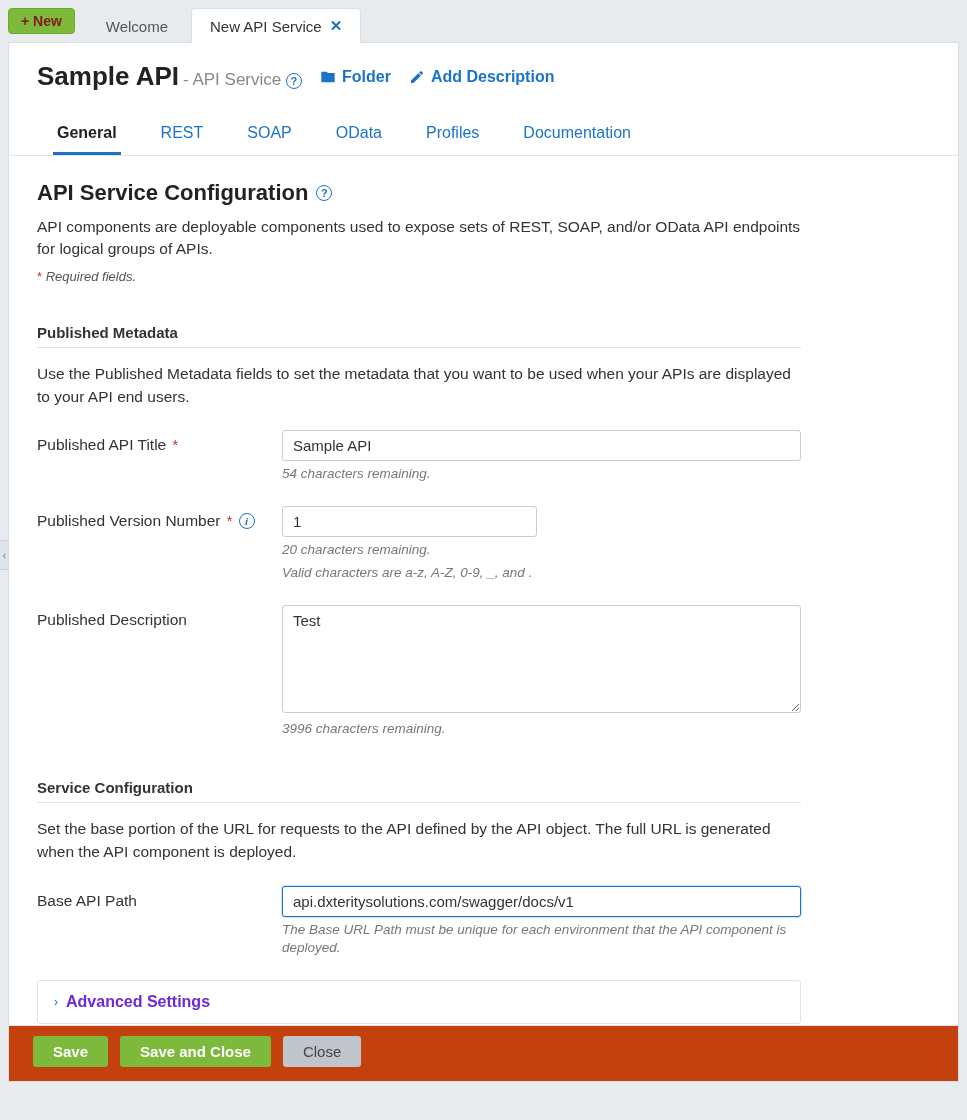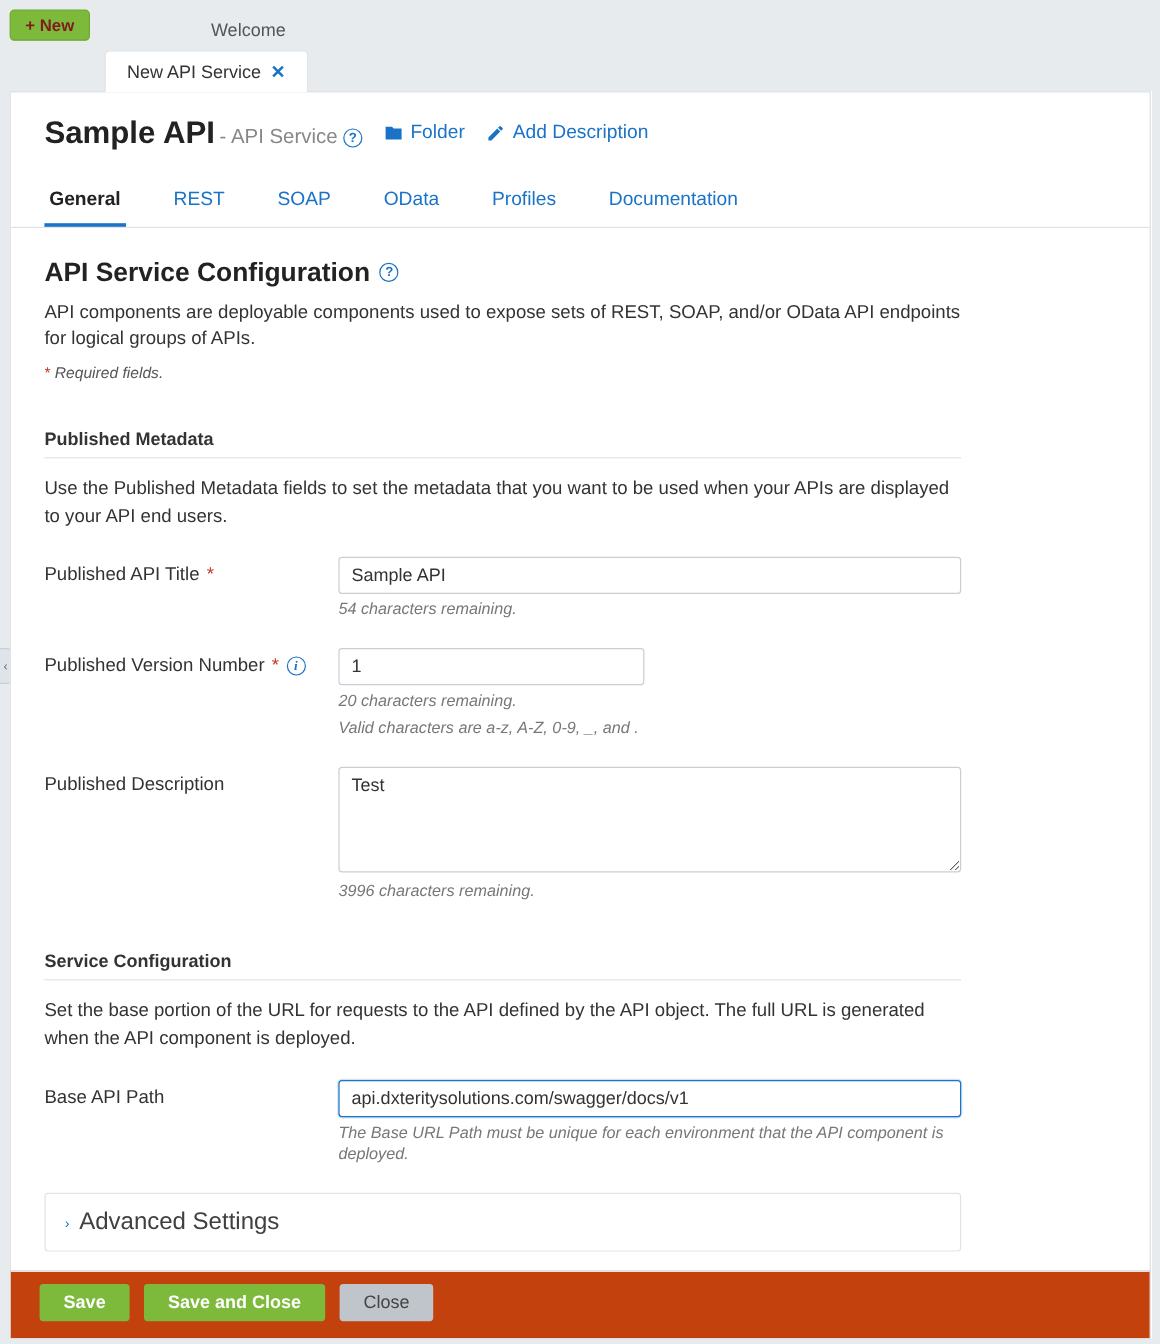--- a/index.html
+++ b/index.html
@@ -22,21 +22,20 @@
     font-weight: 600;
     font-size: 14px;
     cursor: pointer;
     vertical-align: top;
     margin-right: 8px;
   }
   .tab-bar {
     display: inline-flex;
     align-items: flex-end;
     vertical-align: top;
-    flex-direction: column;
   }
   .doc-tab {
     padding: 8px 18px;
     font-size: 15px;
     color: #555;
     background: #f5f7f9;
     border: 1px solid #d9dee3;
     border-bottom: none;
     border-radius: 4px 4px 0 0;
     margin-right: 4px;
@@ -75,26 +74,26 @@
     width: 16px; height: 16px;
     border: 1.5px solid #1a73c7;
     border-radius: 50%;
     color: #1a73c7;
     font-size: 11px;
     align-items: center; justify-content: center;
     cursor: pointer;
     vertical-align: middle;
     font-weight: 600;
   }
-  .header-link { color: #1a73c7; font-size: 16px; cursor: pointer; display: inline-flex; align-items: center; gap: 6px; }
+  .header-link { color: #1a73c7; font-size: 16px; cursor: pointer; display: inline-flex; align-items: center; gap: 6px; font-weight: bold; }
   .icon-svg { width: 16px; height: 16px; fill: #1a73c7; }
   .section-tabs {
     display: flex;
     gap: 36px;
-    padding: 0 28px;
+    padding: 0 44px;
     border-bottom: 1px solid #e0e4e8;
     margin-top: 12px;
   }
   .section-tab {
     padding: 10px 4px;
     font-size: 16px;
     color: #1a73c7;
     cursor: pointer;
     border-bottom: 3px solid transparent;
   }
@@ -134,32 +133,32 @@
     width: 100%;
     border: 1px solid #c9ced4;
     border-radius: 3px;
     padding: 6px 10px;
     font-size: 15px;
     font-family: inherit;
     color: #333;
   }
   .form-field input.narrow { width: 255px; }
   .form-field input.focused { border: 1.5px solid #1a73c7; box-shadow: 0 0 0 1px rgba(26,115,199,.2);}
-  .form-field textarea { height: 88px; resize: both; }
+  .form-field textarea { height: 108px; resize: both; }
   .hint { font-size: 13.5px; color: #777; font-style: italic; margin-top: 4px; line-height:1.4;}
   .collapse-box {
     border: 1px solid #e0e4e8;
     border-radius: 3px;
     padding: 12px 16px;
     margin-top: 22px;
     display: flex; align-items: center; gap: 8px;
     cursor: pointer;
   }
   .chevron { color: #1a73c7; font-size: 12px; }
-  .collapse-label { color: #404040; font-size: 20px; font-weight: 400;}
+  .collapse-label { color: #6d28d9; font-size: 16px; font-weight: 700;}
   .footer-bar {
     position: absolute;
     left: 0; right: 0; bottom: 0;
     border-top: 1px solid #e0e4e8;
     padding: 10px 24px 14px 24px;
     display: flex; gap: 12px;
     background: #c2410c;
   }
   .btn {
     border: none; border-radius: 3px;

